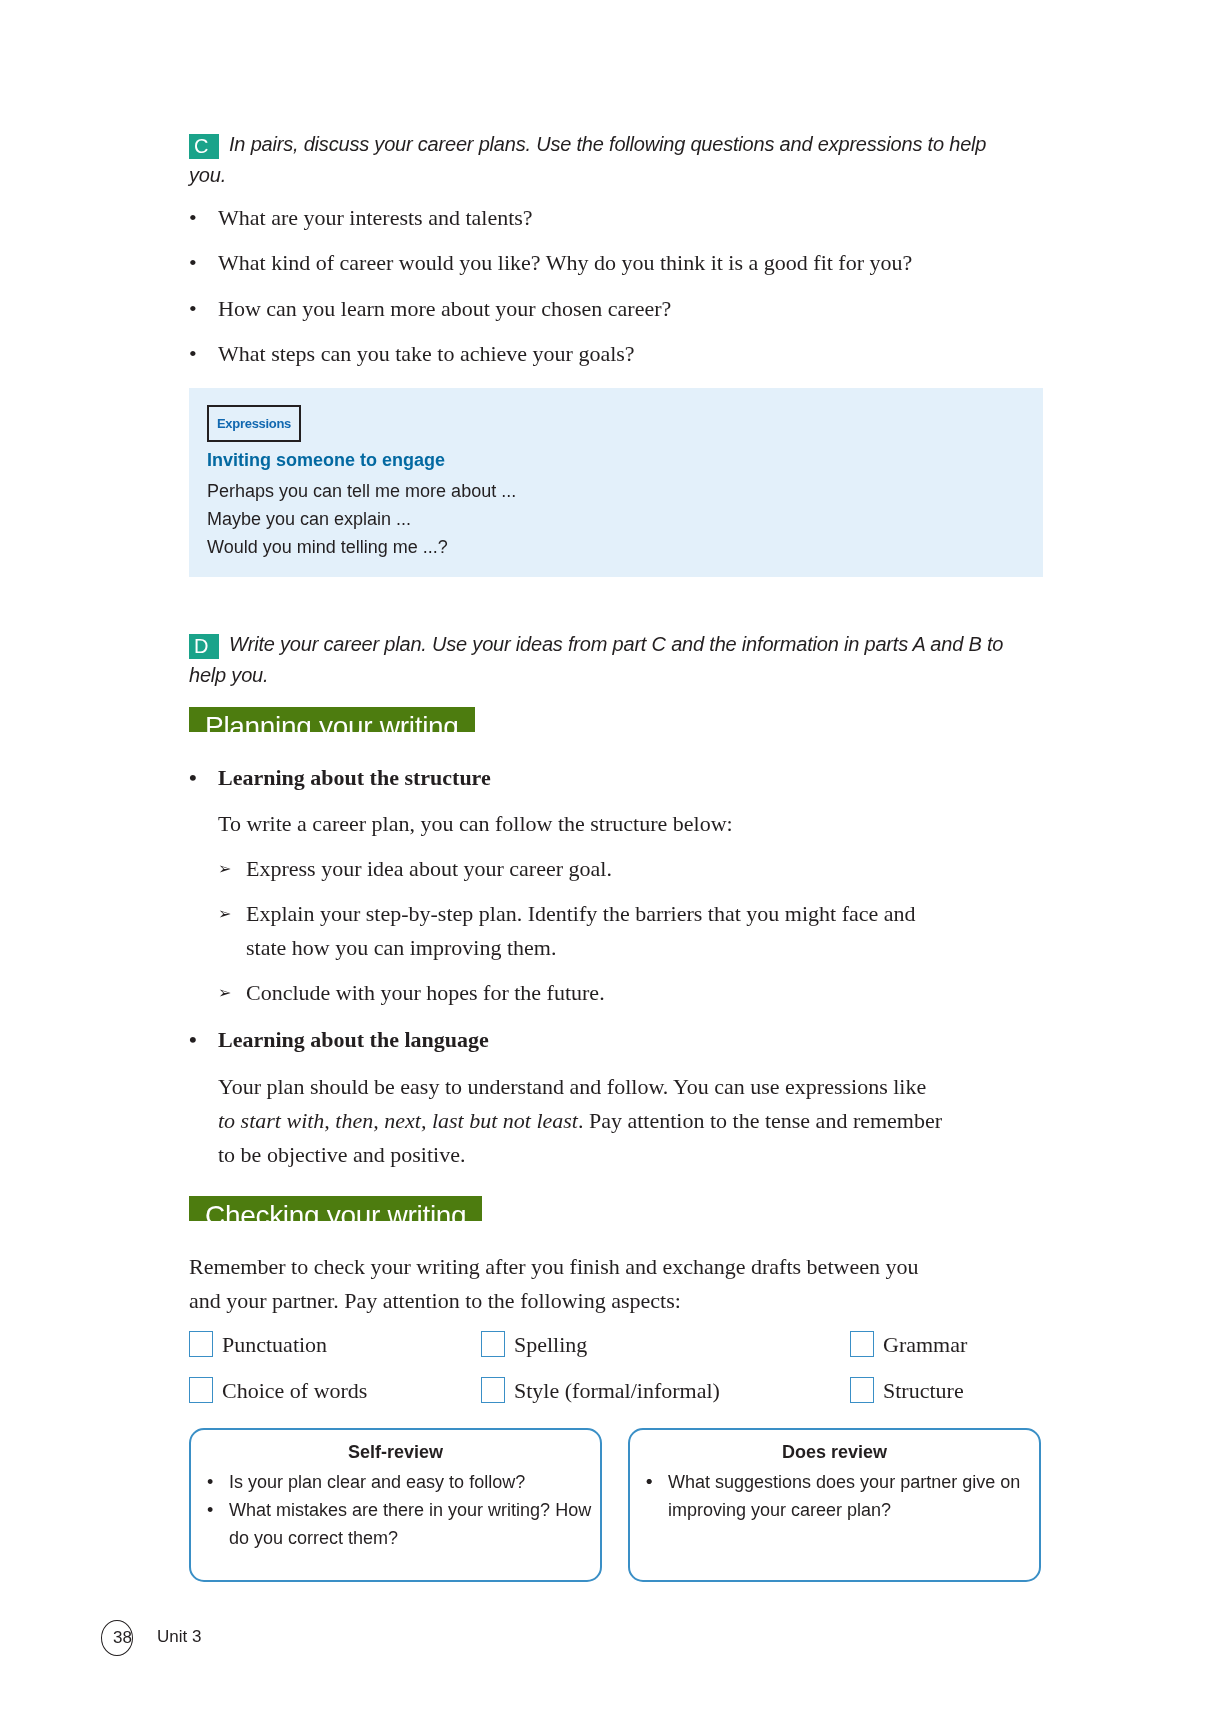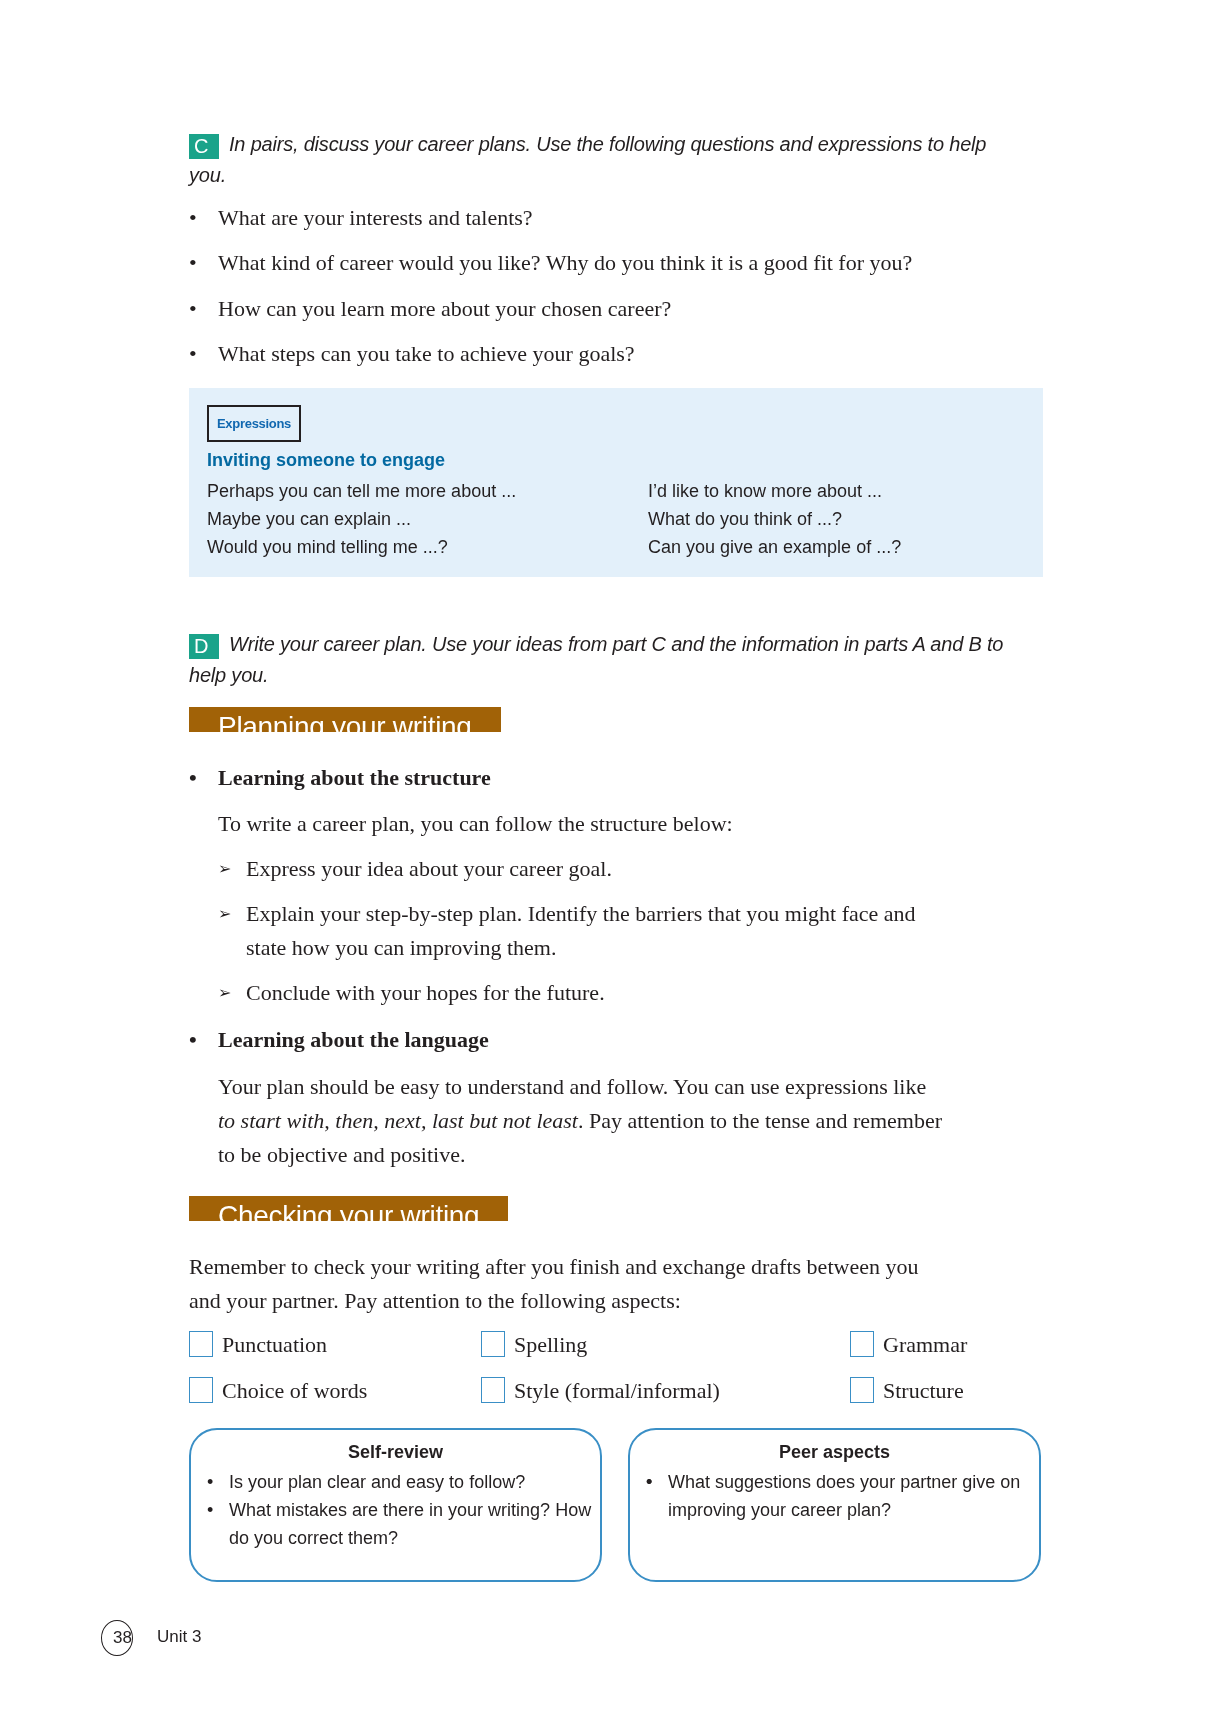--- a/index.html
+++ b/index.html
@@ -7,28 +7,28 @@
   .abs { position:absolute; }
   .task { left:189px; width:880px; font-family:"Liberation Sans", sans-serif; font-style:italic; font-size:20px; line-height:31px; color:#231f20; letter-spacing:-0.2px; }
   .badge { display:inline-block; width:30px; height:25px; background:#1aa38a; color:#fff; font-style:normal; font-size:20px; line-height:25px; text-align:left; padding-left:5px; box-sizing:border-box; margin-right:10px; vertical-align:-2px; font-family:"Liberation Sans", sans-serif; }
   .bullet-row { left:189px; font-family:"Liberation Serif", serif; font-size:22px; line-height:28px; color:#231f20; }
   .bullet-dot { position:absolute; left:0; top:0; width:14px; }
   .bullet-text { position:absolute; left:29px; white-space:nowrap; }
   .expr-box { left:189px; top:388px; width:854px; height:189px; background:#e3f0fa; }
   .expr-title { position:absolute; left:18px; top:17px; border:2px solid #231f20; padding:0 8px; height:33px; line-height:33px; font-family:"Liberation Sans", sans-serif; font-weight:bold; font-size:13px; color:#1168b0; letter-spacing:-0.3px; }
   .expr-sub { position:absolute; left:18px; top:62px; font-family:"Liberation Sans", sans-serif; font-weight:bold; font-size:18px; color:#0369a1; }
   .expr-col { position:absolute; top:89px; font-family:"Liberation Sans", sans-serif; font-size:18px; line-height:28px; color:#231f20; }
-  .sec-head { left:189px; height:25px; background:#a16207; color:#fff; font-family:"Liberation Sans", sans-serif; font-size:28px; line-height:39px; padding:0 29px; box-sizing:border-box; letter-spacing:-0.3px; }
+  .sec-head { left:189px; height:25px; background:#4d7c0f; color:#fff; font-family:"Liberation Sans", sans-serif; font-size:28px; line-height:39px; padding:0 16px; box-sizing:border-box; letter-spacing:-0.3px; }
   .body-text { font-family:"Liberation Serif", serif; font-size:22px; line-height:34px; color:#231f20; }
   .bold { font-weight:bold; }
   .arrow { position:absolute; left:0; font-size:16px; }
   .cb-item { font-family:"Liberation Serif", serif; font-size:22px; color:#231f20; height:28px; line-height:28px; }
   .cb-box { position:absolute; left:0; top:0; width:24px; height:26px; border:1.5px solid #3a8fc6; box-sizing:border-box; background:#fff; }
   .cb-label { position:absolute; left:33px; top:0; white-space:nowrap; }
-  .review { top:1428px; width:413px; height:154px; border:2px solid #3a8fc6; border-radius:28px; box-sizing:border-box; font-family:"Liberation Sans", sans-serif; font-size:18px; color:#231f20; }
+  .review { top:1428px; width:413px; height:154px; border:2px solid #3a8fc6; border-radius:15px; box-sizing:border-box; font-family:"Liberation Sans", sans-serif; font-size:18px; color:#231f20; }
   .review h3 { margin:0; text-align:center; font-size:18px; font-weight:bold; position:absolute; left:0; right:0; top:10px; line-height:24px; }
   .review ul { list-style:none; margin:0; padding:0; position:absolute; left:16px; top:38px; right:8px; }
   .review li { position:relative; padding-left:22px; line-height:28px; }
   .review li .dot { position:absolute; left:0; top:0; }
   .pagenum { left:101px; top:1620px; width:32px; height:36px; border:1.3px solid #231f20; border-radius:50%; box-sizing:border-box; font-family:"Liberation Sans", sans-serif; font-size:17px; line-height:34px; text-align:right; }
   .unitlbl { left:157px; top:1627px; font-family:"Liberation Sans", sans-serif; font-size:17px; }
 </style>
 </head>
 <body>
 
@@ -54,25 +54,20 @@
   <span class="bullet-text">What steps can you take to achieve your goals?</span>
 </div>
 
 <div class="abs expr-box">
   <div class="expr-title">Expressions</div>
   <div class="expr-sub">Inviting someone to engage</div>
   <div class="expr-col" style="left:18px;">
     <div>Perhaps you can tell me more about ...</div>
     <div>Maybe you can explain ...</div>
     <div>Would you mind telling me ...?</div>
-  </div>
-  <div class="expr-col" style="left:459px;">
-    <div>I’d like to know more about ...</div>
-    <div>What do you think of ...?</div>
-    <div>Can you give an example of ...?</div>
   </div>
 </div>
 
 <div class="abs task" style="top:629px;">
   <span class="badge">D</span><span>Write your career plan. Use your ideas from part C and the information in parts A and B to</span><br>
   <span>help you.</span>
 </div>
 
 <div class="abs sec-head" style="top:707px;">Planning your writing</div>
 
@@ -143,21 +138,21 @@
 </div>
 
 <div class="abs review" style="left:189px;">
   <h3>Self-review</h3>
   <ul>
     <li><span class="dot">•</span><span>Is your plan clear and easy to follow?</span></li>
     <li><span class="dot">•</span><span>What mistakes are there in your writing? How do you correct them?</span></li>
   </ul>
 </div>
 <div class="abs review" style="left:628px;">
-  <h3>Peer aspects</h3>
+  <h3>Does review</h3>
   <ul>
     <li><span class="dot">•</span></li>
     <li><span class="dot">•</span><span>What suggestions does your partner give on improving your career plan?</span></li>
   </ul>
 </div>
 
 <div class="abs pagenum">38</div>
 <div class="abs unitlbl">Unit 3</div>
 
 </body></html>

